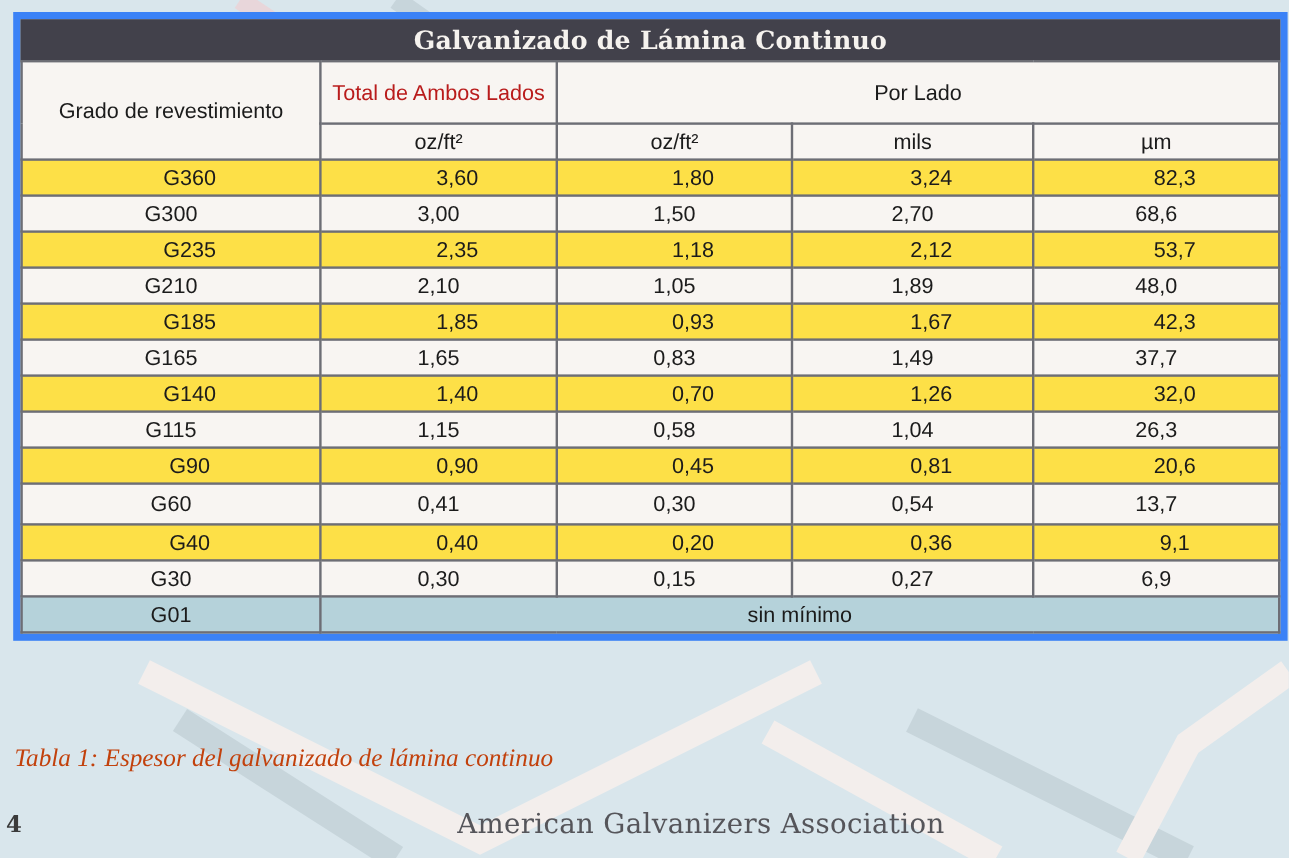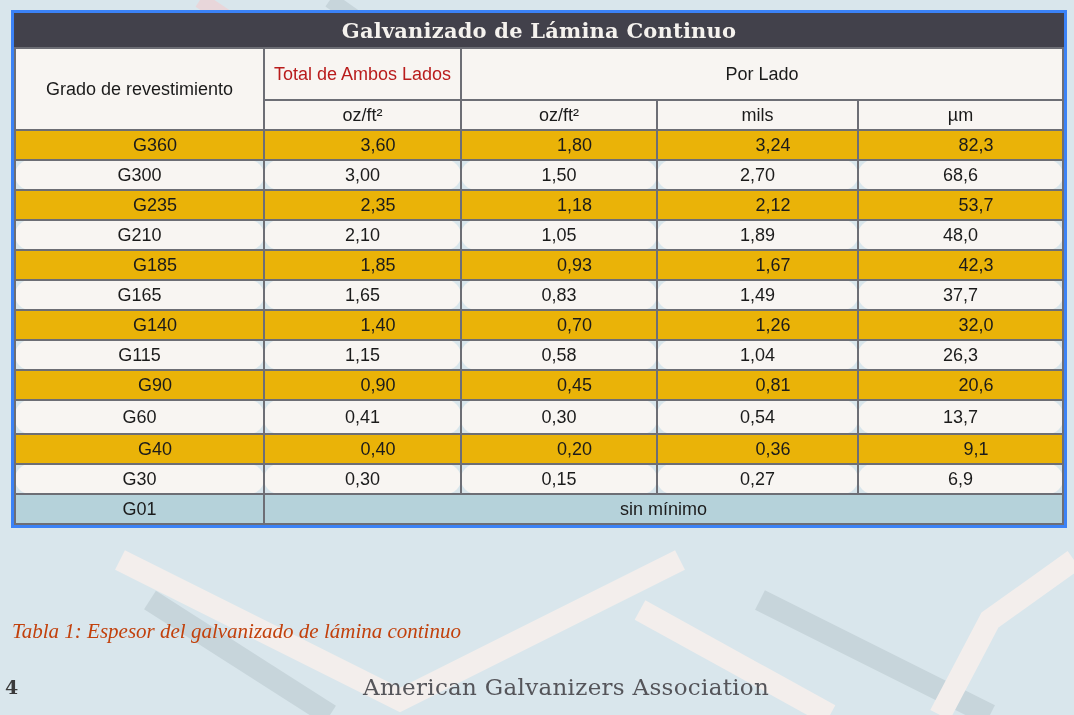--- a/index.html
+++ b/index.html
@@ -4,58 +4,58 @@
 <style>
   html, body { margin: 0; padding: 0; }
   body {
     width: 1074px; height: 715px; overflow: hidden; position: relative;
     background: #d9e6ec;
     font-family: "Liberation Sans", sans-serif;
   }
   .bg-deco { position: absolute; inset: 0; z-index: 0; }
   .table-wrap {
     position: absolute; left: 11px; top: 10px; width: 1050px; z-index: 1;
-    border: 3px solid #3b82f6;
+    border: 6px solid #3b82f6;
   }
   .title-bar {
     height: 34px; background: #42414b; color: #f5f2ee;
     display: flex; align-items: center; justify-content: center;
     font-family: "DejaVu Serif", serif; font-weight: bold; font-size: 21px;
     letter-spacing: 0.2px;
   }
   table { border-collapse: collapse; width: 100%; table-layout: fixed; }
   td, th {
     border: 2px solid #6d6e75; text-align: center; font-weight: normal;
     font-size: 18px; color: #1b1b1b; padding: 0; height: 28px;
   }
   th { background: #f8f5f2; }
   .hdr-main { height: 52px; }
   .hdr-sub { height: 28px; }
   .col-grade { width: 249px; }
   .col-total { width: 197px; }
   .col-oz { width: 196px; }
   .col-mils { width: 201px; }
   th.total-head { color: #b91c1c; line-height: 22px; margin-top: 34px; }
-  tr.alt td { background: #eab308; padding-left: 31px; }
-  tr.plain td { background: #f8f5f2; border-radius: 15px; }
+  tr.alt td { background: #fde047; padding-left: 31px; }
+  tr.plain td { background: #f8f5f2; }
   tr.g01 td { background: #b5d2da; }
   .footnote {
     background: #42414b; color: #f3f1ee; font-size: 17px; line-height: 22px;
     padding: 5px 8px 7px 9px;
   }
   .caption {
     position: absolute; left: 12px; top: 619px; z-index: 1;
     font-family: Liberation Serif, serif; font-style: italic; font-size: 21px; color: #c2410c;
   }
   .page-num {
     position: absolute; left: 5px; top: 676px; z-index: 1;
     font-family: "DejaVu Serif", serif; font-weight: bold; font-size: 19px; color: #3b3b3b;
   }
   .org {
-    position: absolute; left: 363px; top: 674px; z-index: 1;
+    position: absolute; left: 381px; top: 674px; z-index: 1;
     font-family: "DejaVu Serif", serif; font-size: 23px; color: #55555a; letter-spacing: 0.3px;
   }
 </style>
 </head>
 <body>
 
 <svg class="bg-deco" width="1074" height="715" viewBox="0 0 1074 715">
   <g fill="none" stroke-width="22" stroke-linejoin="miter">
     <polyline points="120,560 400,700 680,560" stroke="#f3eeec"></polyline>
     <polyline points="150,600 330,715" stroke="#c7d5db"></polyline>

